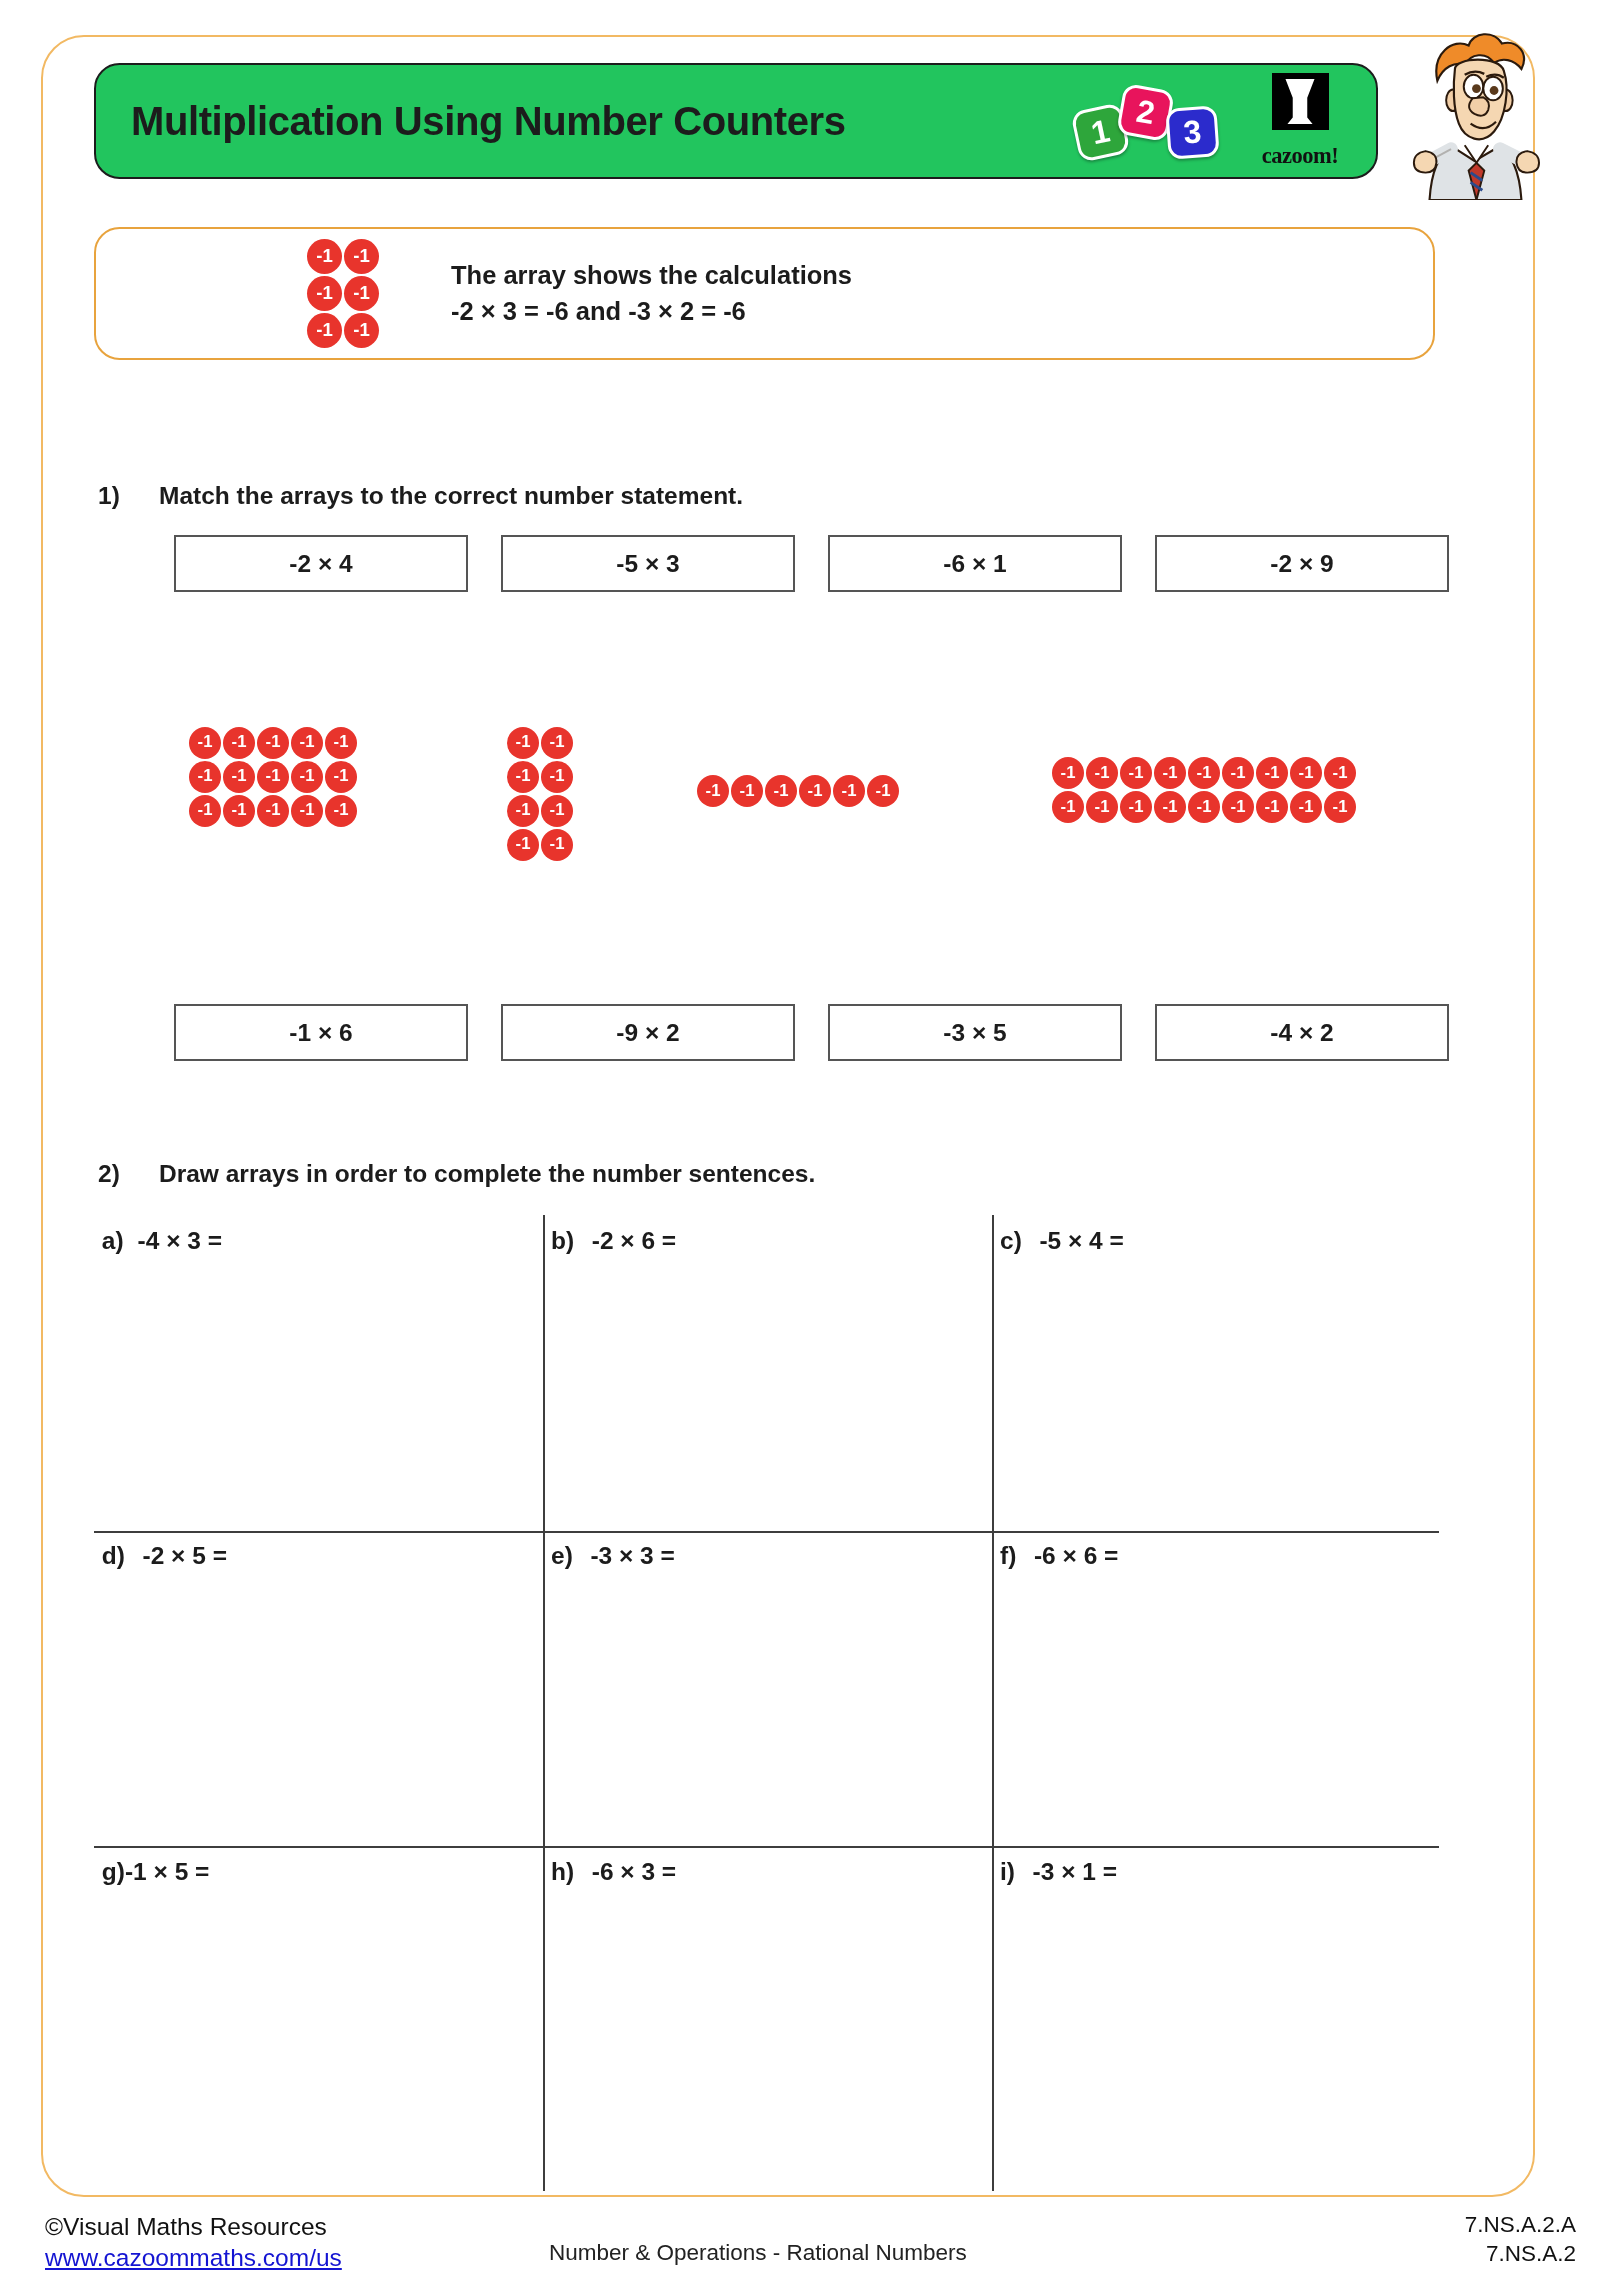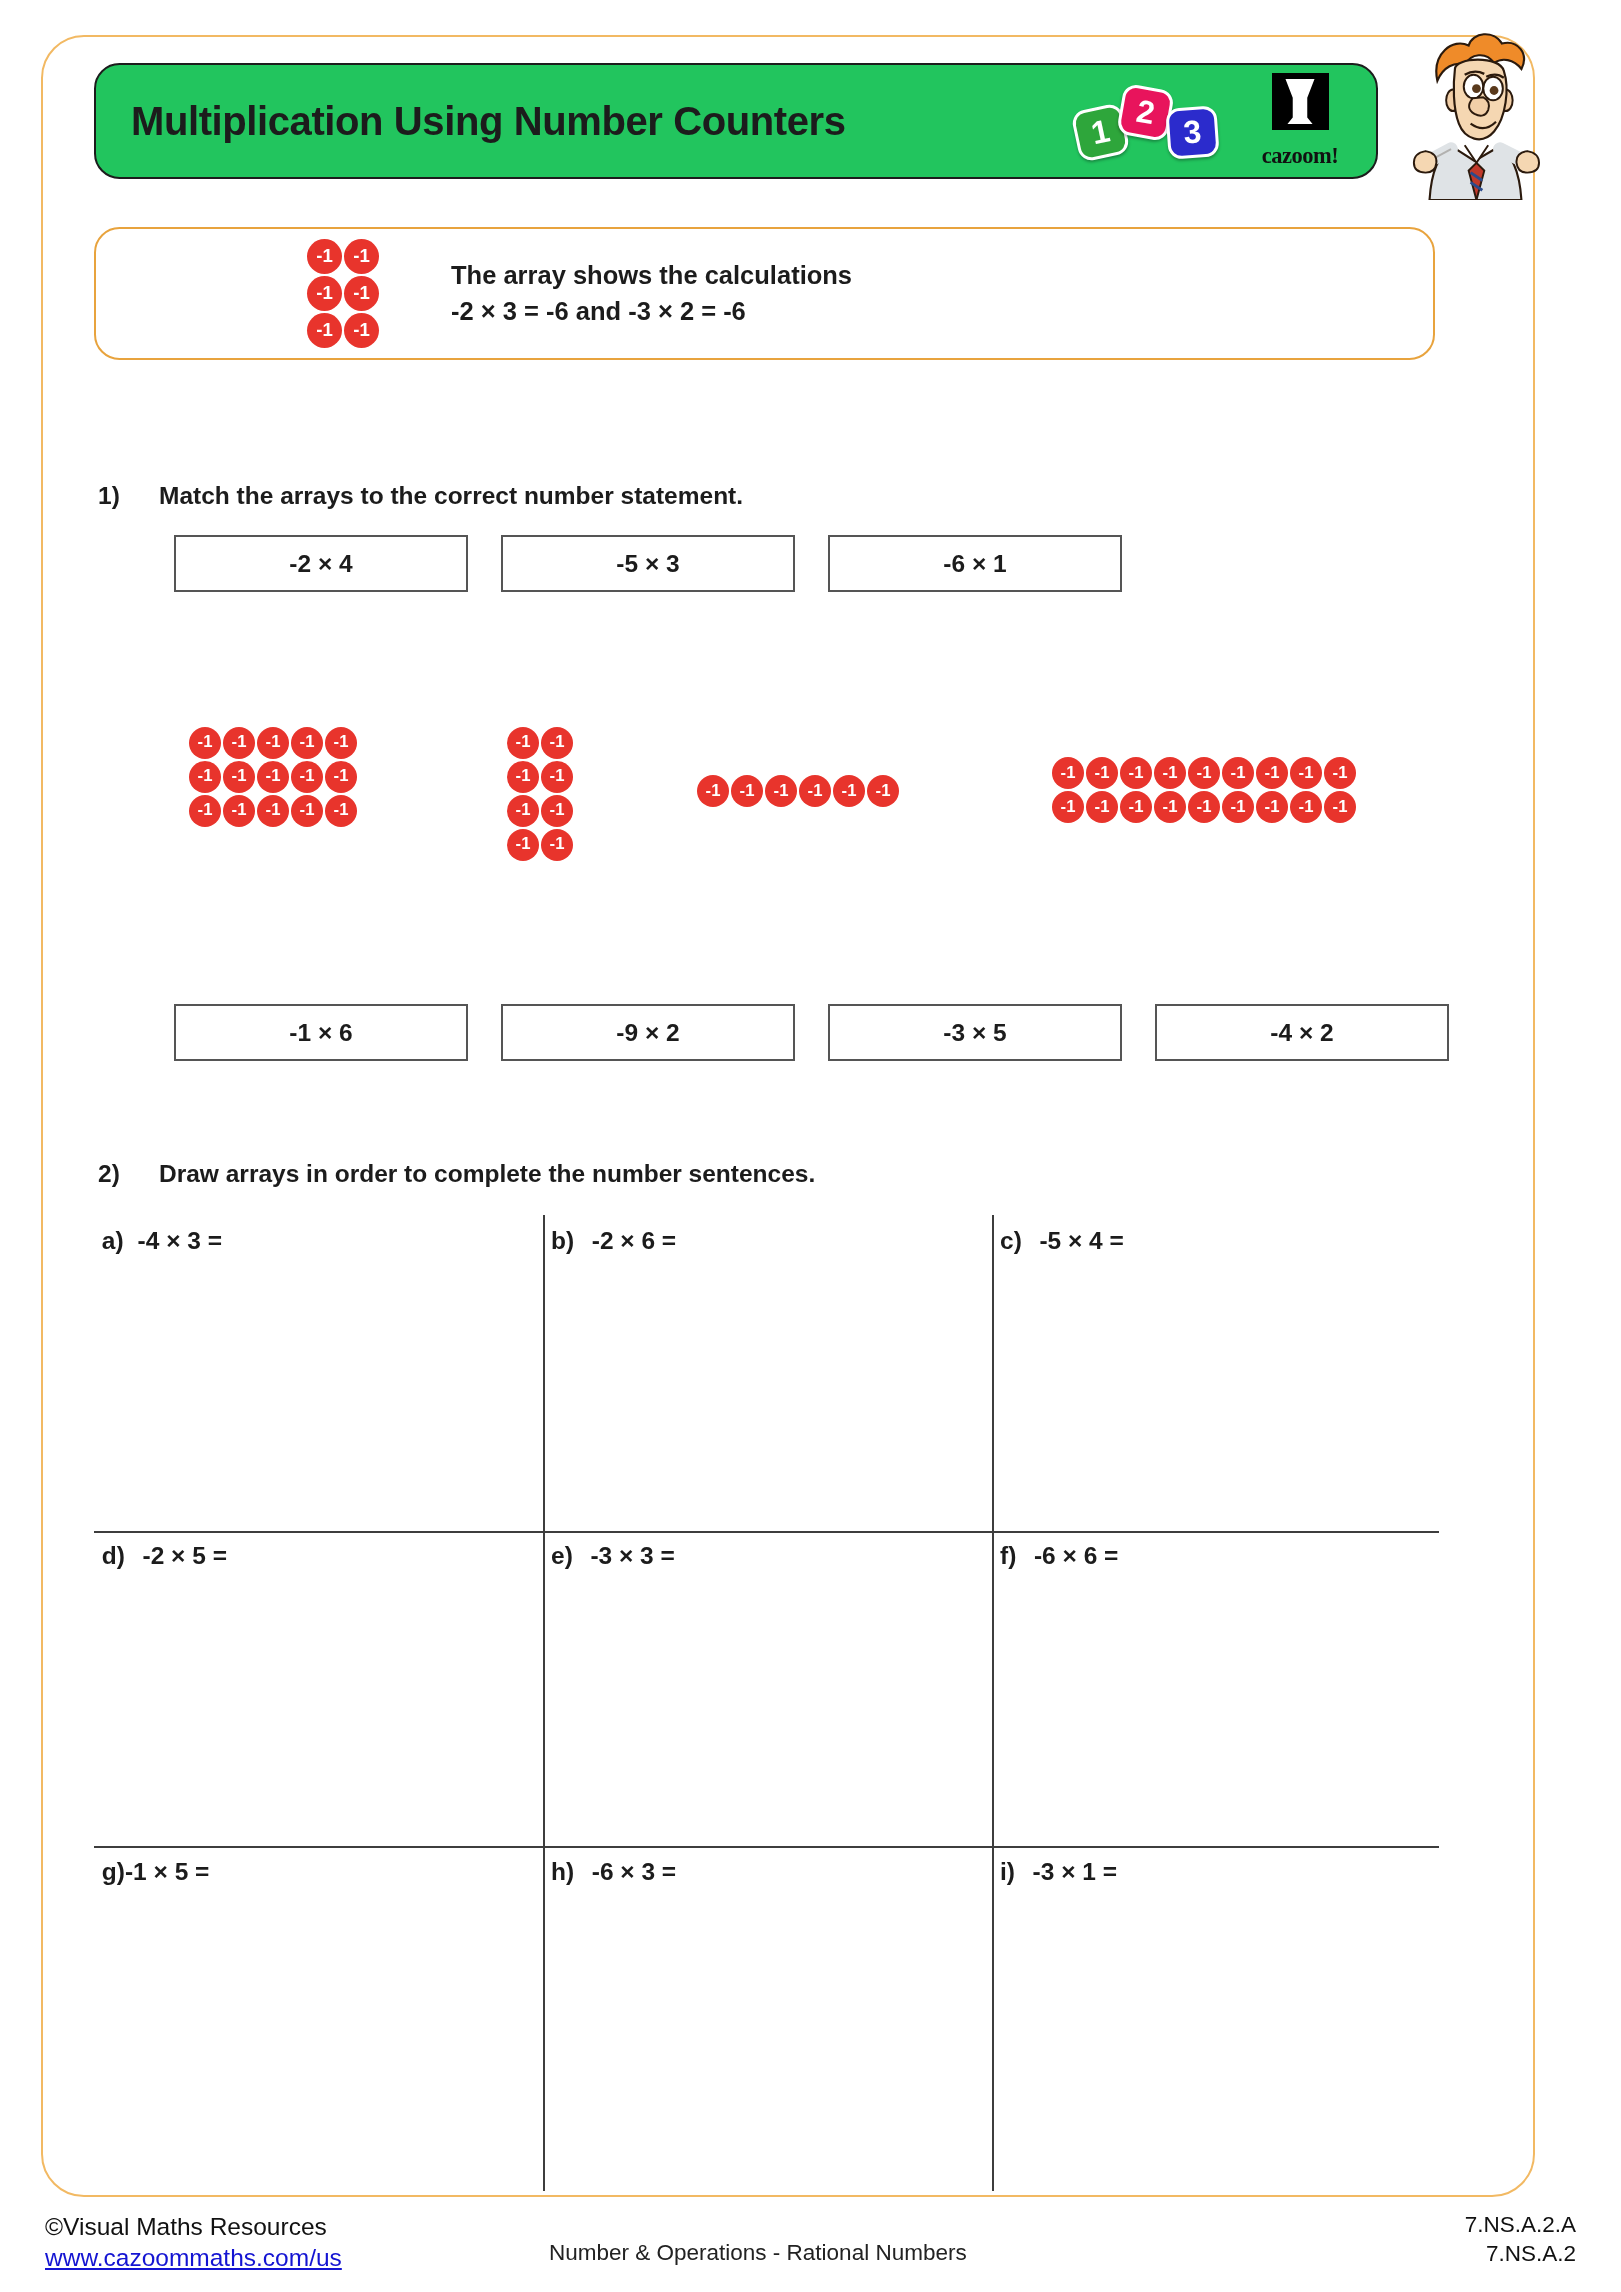--- a/index.html
+++ b/index.html
@@ -275,20 +275,21 @@
   </div>
 </div>
 
 <div class="q-num" style="left:98px; top:482px;">1)</div>
 <div class="q-line" style="left:159px; top:482px;">Match the arrays to the correct number statement.</div>
 
 <div class="box-row" id="q1-top-boxes" style="left:155px; top:535px;">
     <div class="stmt-box">-2 × 4</div>
     <div class="stmt-box">-5 × 3</div>
     <div class="stmt-box">-6 × 1</div>
+    <div class="stmt-box">-2 × 9</div>
   </div>
 
 <div class="array-strip">
   <div class="array-item" id="arr-0" style="left:188px; top:19.6px;">
       <div class="counter-grid">
         <div class="counter-row">
           <div class="counter c-md">-1</div>
           <div class="counter c-md">-1</div>
           <div class="counter c-md">-1</div>
           <div class="counter c-md">-1</div>

